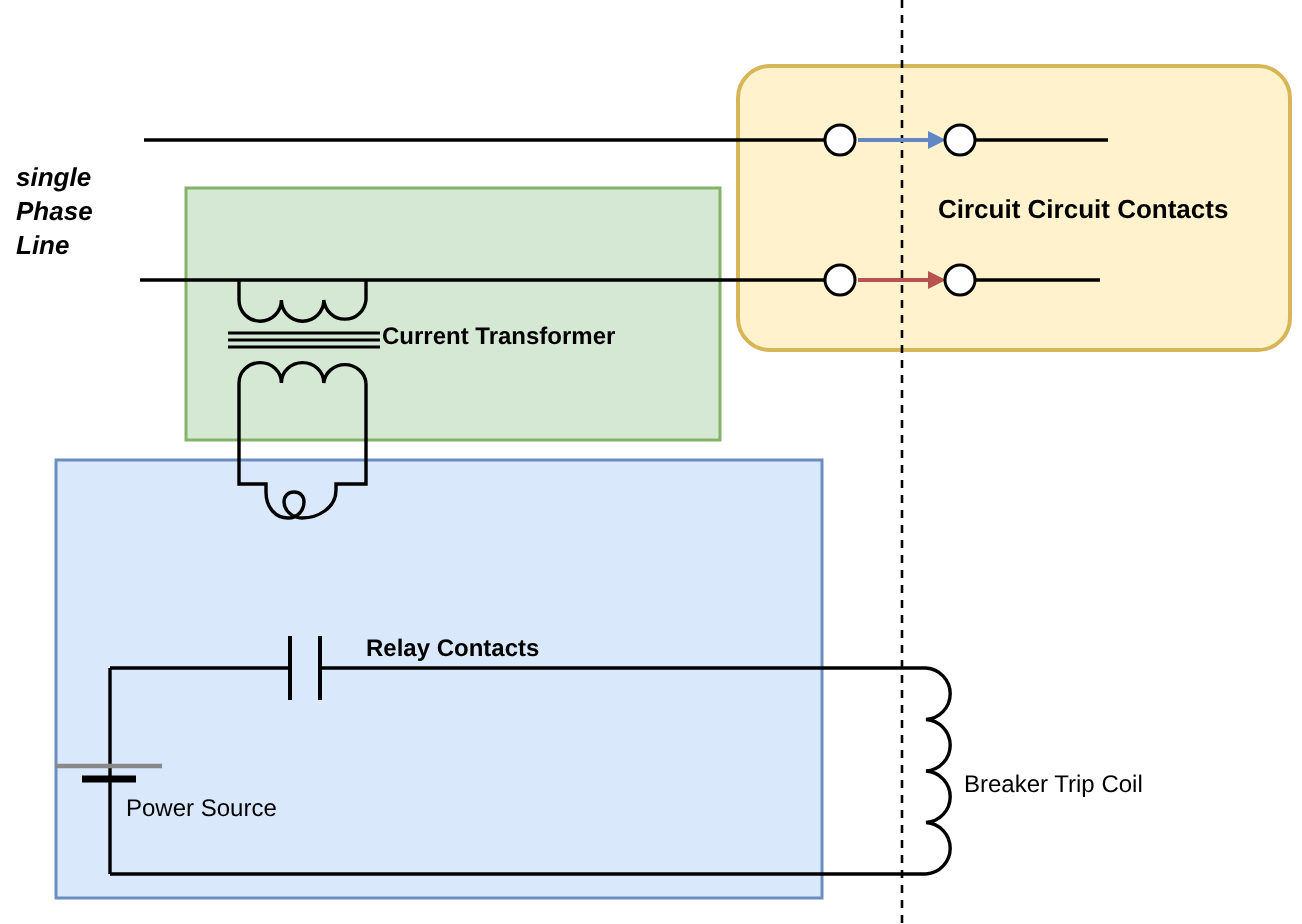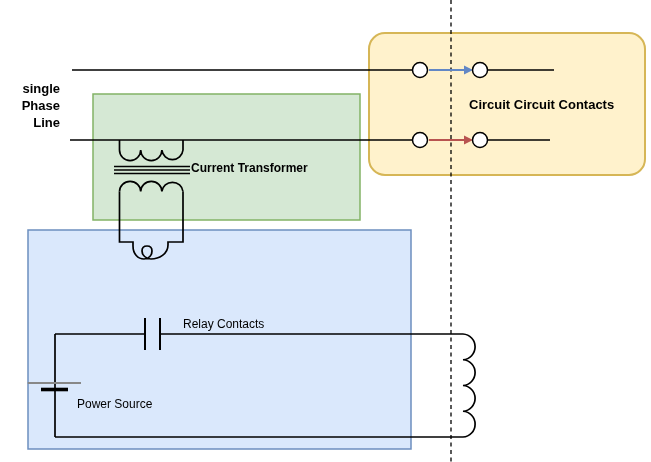--- a/index.html
+++ b/index.html
@@ -2,27 +2,27 @@
 <html><head>
 <meta charset="utf-8">
 <style>
   html,body { margin:0; padding:0; background:#ffffff; }
   #stage {
     position:relative; width:651px; height:462px; background:#ffffff;
     font-family:"Liberation Sans", sans-serif; overflow:hidden;
   }
   #diagram-svg { position:absolute; left:0; top:0; }
   .label { position:absolute; color:#000; white-space:nowrap; }
-  .lbl-phase   { left:8px;  top:80px;  width:52px; text-align:right;
-                 font-size:13px; font-weight:bold; line-height:17px; white-space:pre-line; }
+  .lbl-phase   { left:8px;  top:80px;  width:52px; text-align:left;
+                 font-size:13px; font-weight:bold; line-height:17px; white-space:pre-line;font-style:italic; }
   .lbl-ct      { left:191px; top:161px; font-size:12px; font-weight:bold; }
   .lbl-cbc     { left:469px; top:97px;  font-size:13px; font-weight:bold; }
   .lbl-roc     { left:178px; top:247px; font-size:12px; font-weight:bold; }
-  .lbl-rc      { left:183px; top:317px; font-size:12px; font-weight:normal; }
-  .lbl-ps      { left:77px;  top:397px; font-size:12px; font-weight:normal;text-align:center; }
+  .lbl-rc      { left:183px; top:317px; font-size:12px; font-weight:bold; }
+  .lbl-ps      { left:63px;  top:397px; font-size:12px; font-weight:normal;text-align:center; }
   .lbl-btc     { left:482px; top:385px; font-size:12px; font-weight:normal; }
 </style>
 </head>
 <body>
 
 <div id="stage">
 
   <svg id="diagram-svg" width="651" height="462" viewBox="0 0 651 462">
 
     <rect x="93" y="94" width="267" height="126" stroke-width="1.5" fill="#D5E8D4" stroke="#82B366"></rect>
@@ -88,13 +88,14 @@
     </g>
   </svg>
 
   <div class="label lbl-phase">single
 Phase
 Line</div>
   <div class="label lbl-ct">Current Transformer</div>
   <div class="label lbl-cbc">Circuit Circuit Contacts</div>
   <div class="label lbl-rc">Relay Contacts</div>
   <div class="label lbl-ps">Power Source</div>
+  <div class="label lbl-btc">Breaker Trip Coil</div>
 </div>
 
 </body></html>

